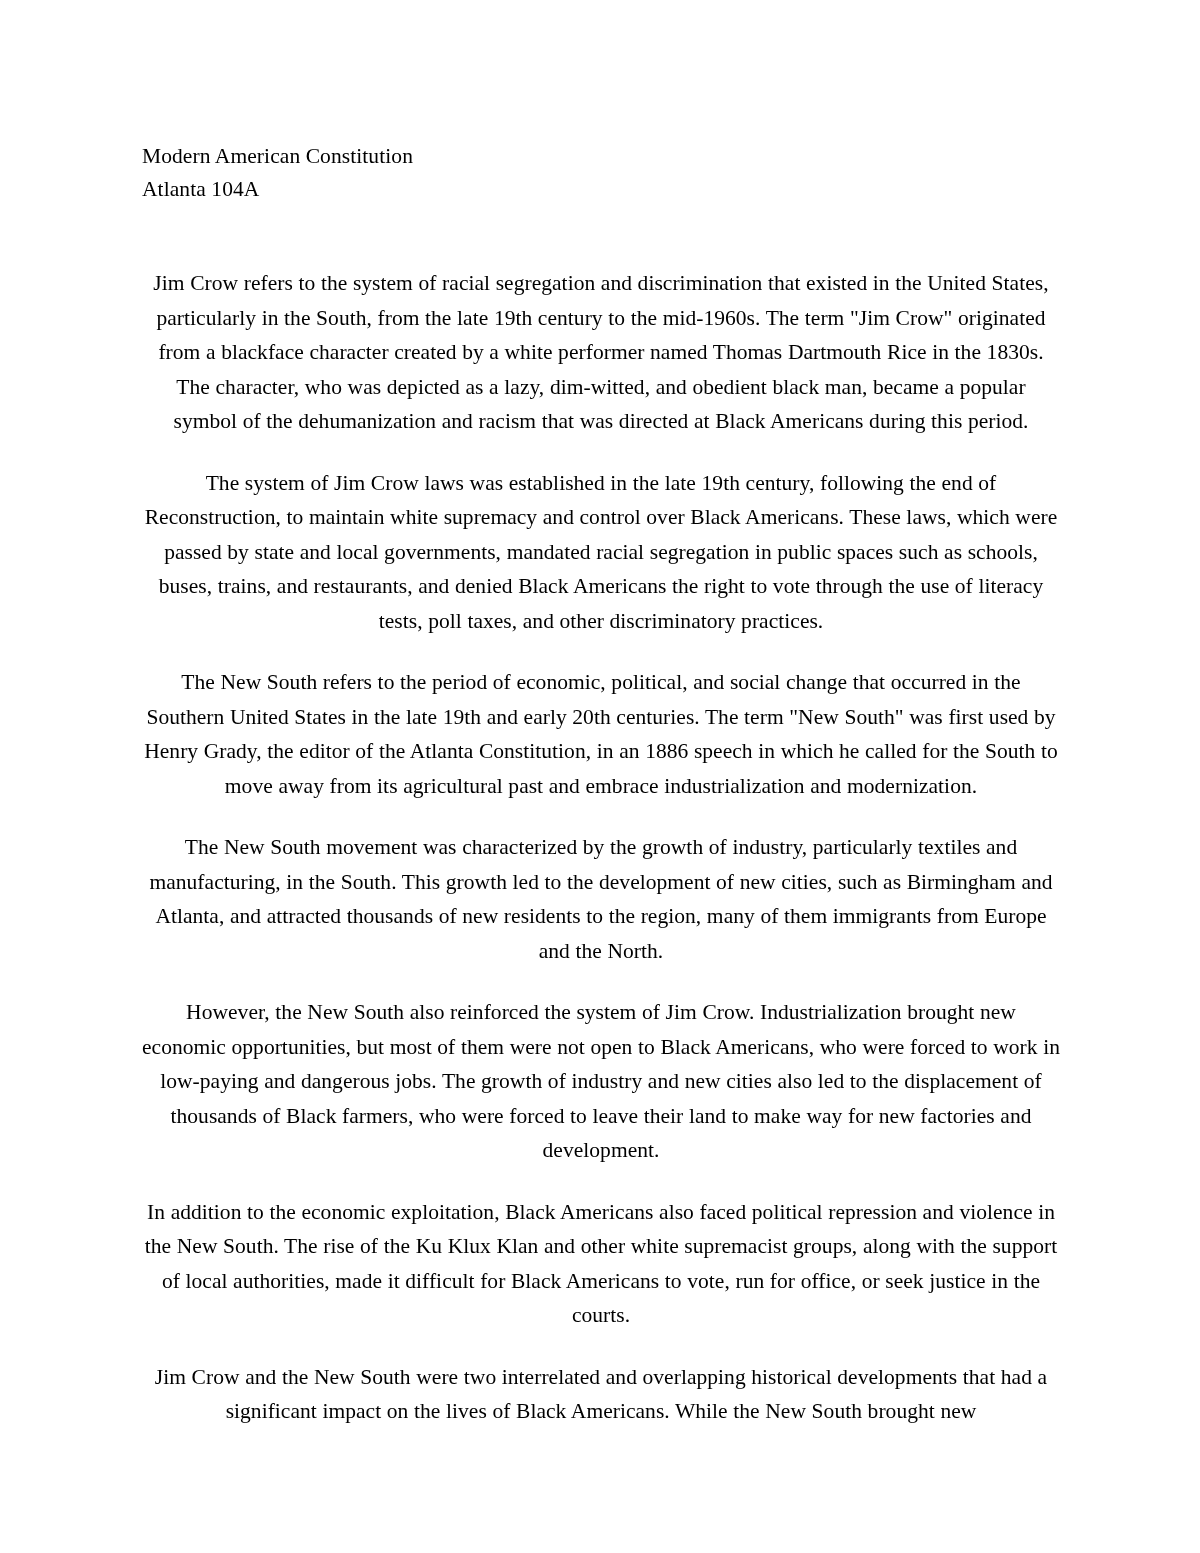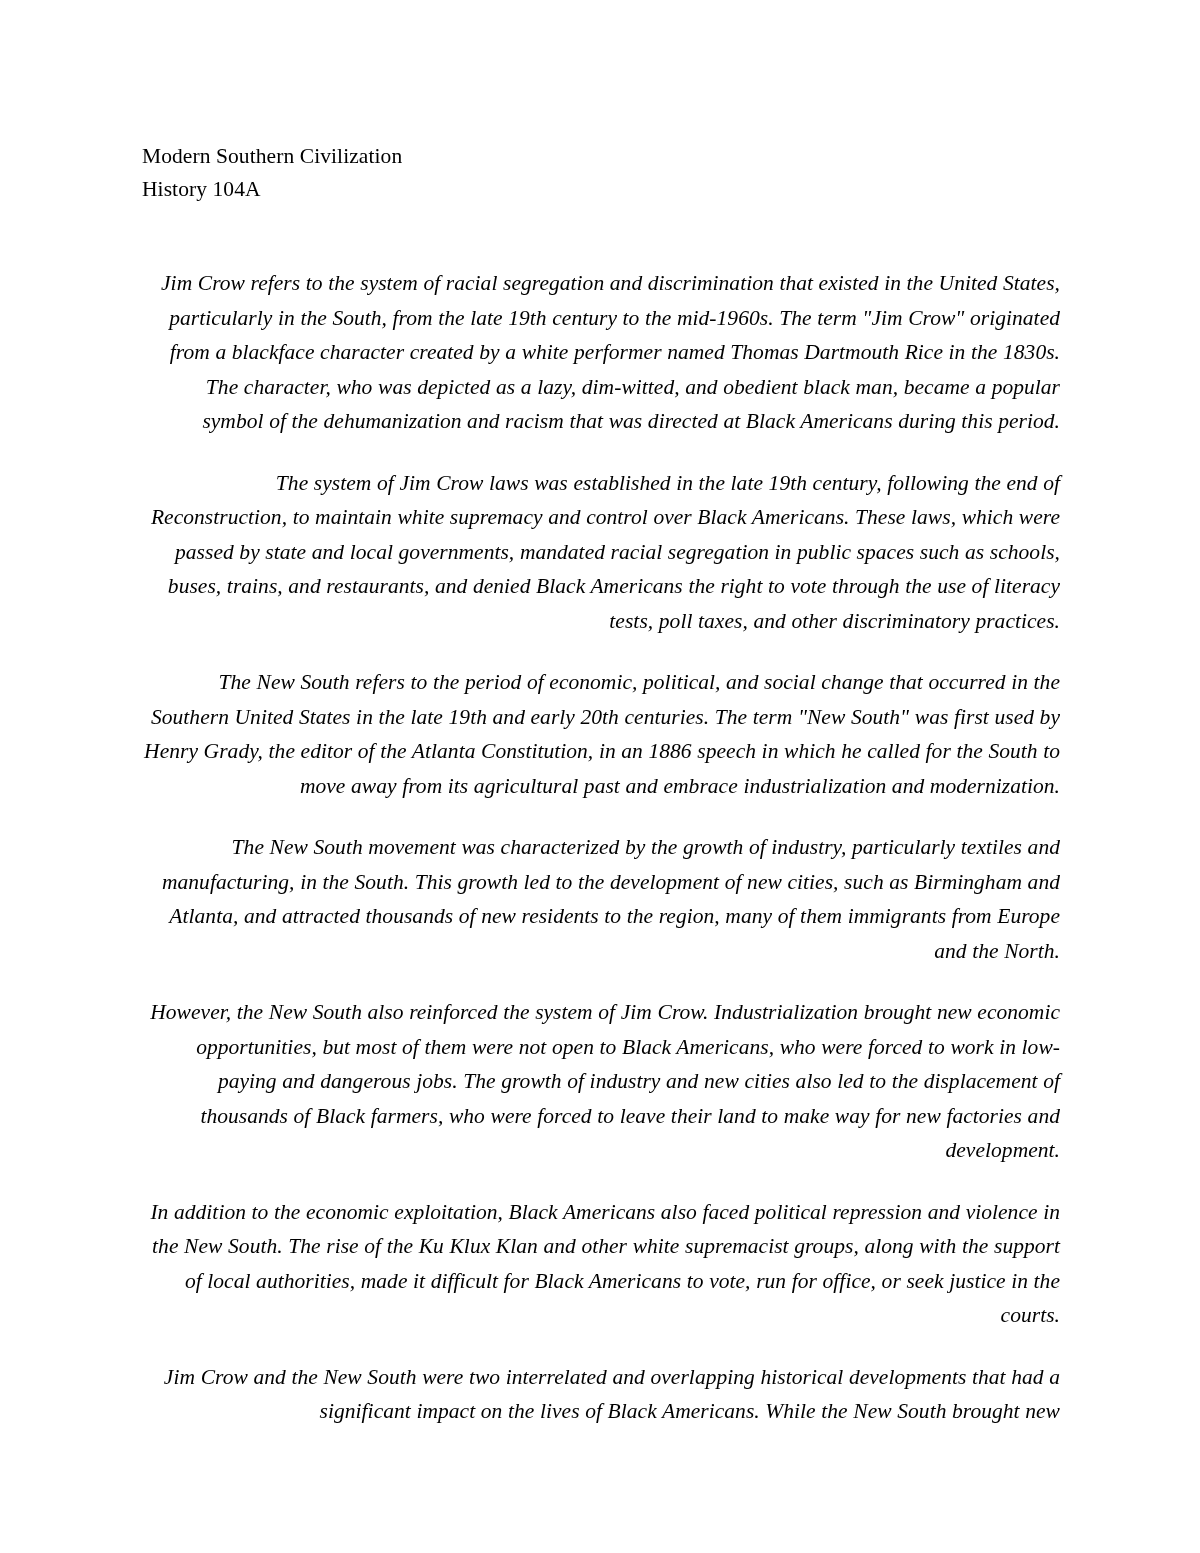--- a/index.html
+++ b/index.html
@@ -30,37 +30,36 @@
     line-height: 33px;
     letter-spacing: 0.08px;
   }
   .body-block {
     margin-top: 60px;
   }
   p.para {
     font-size: 21.5px;
     line-height: 34.5px;
     margin: 0 0 27px 0;
-    text-align: right;
+    text-align: center;
     letter-spacing: 0.04px;
     word-spacing: 0.2px;
-    font-style: italic;
   }
   p.para:last-child {
     margin-bottom: 8px;
   }
 </style>
 </head>
 <body>
 
 <div class="page">
 
   <div class="header-block">
-    <div class="header-line">Modern Southern Civilization</div>
-    <div class="header-line">History 104A</div>
+    <div class="header-line">Modern American Constitution</div>
+    <div class="header-line">Atlanta 104A</div>
   </div>
 
   <div class="body-block">
     <p class="para">Jim Crow refers to the system of racial segregation and discrimination that existed in the United States, particularly in the South, from the late 19th century to the mid-1960s. The term "Jim Crow" originated from a blackface character created by a white performer named Thomas Dartmouth Rice in the 1830s. The character, who was depicted as a lazy, dim-witted, and obedient black man, became a popular symbol of the dehumanization and racism that was directed at Black Americans during this period.</p>
     <p class="para">The system of Jim Crow laws was established in the late 19th century, following the end of Reconstruction, to maintain white supremacy and control over Black Americans. These laws, which were passed by state and local governments, mandated racial segregation in public spaces such as schools, buses, trains, and restaurants, and denied Black Americans the right to vote through the use of literacy tests, poll taxes, and other discriminatory practices.</p>
     <p class="para">The New South refers to the period of economic, political, and social change that occurred in the Southern United States in the late 19th and early 20th centuries. The term "New South" was first used by Henry Grady, the editor of the Atlanta Constitution, in an 1886 speech in which he called for the South to move away from its agricultural past and embrace industrialization and modernization.</p>
     <p class="para">The New South movement was characterized by the growth of industry, particularly textiles and manufacturing, in the South. This growth led to the development of new cities, such as Birmingham and Atlanta, and attracted thousands of new residents to the region, many of them immigrants from Europe and the North.</p>
     <p class="para">However, the New South also reinforced the system of Jim Crow. Industrialization brought new economic opportunities, but most of them were not open to Black Americans, who were forced to work in low-paying and dangerous jobs. The growth of industry and new cities also led to the displacement of thousands of Black farmers, who were forced to leave their land to make way for new factories and development.</p>
     <p class="para">In addition to the economic exploitation, Black Americans also faced political repression and violence in the New South. The rise of the Ku Klux Klan and other white supremacist groups, along with the support of local authorities, made it difficult for Black Americans to vote, run for office, or seek justice in the courts.</p>
     <p class="para">Jim Crow and the New South were two interrelated and overlapping historical developments that had a significant impact on the lives of Black Americans. While the New South brought new</p>

